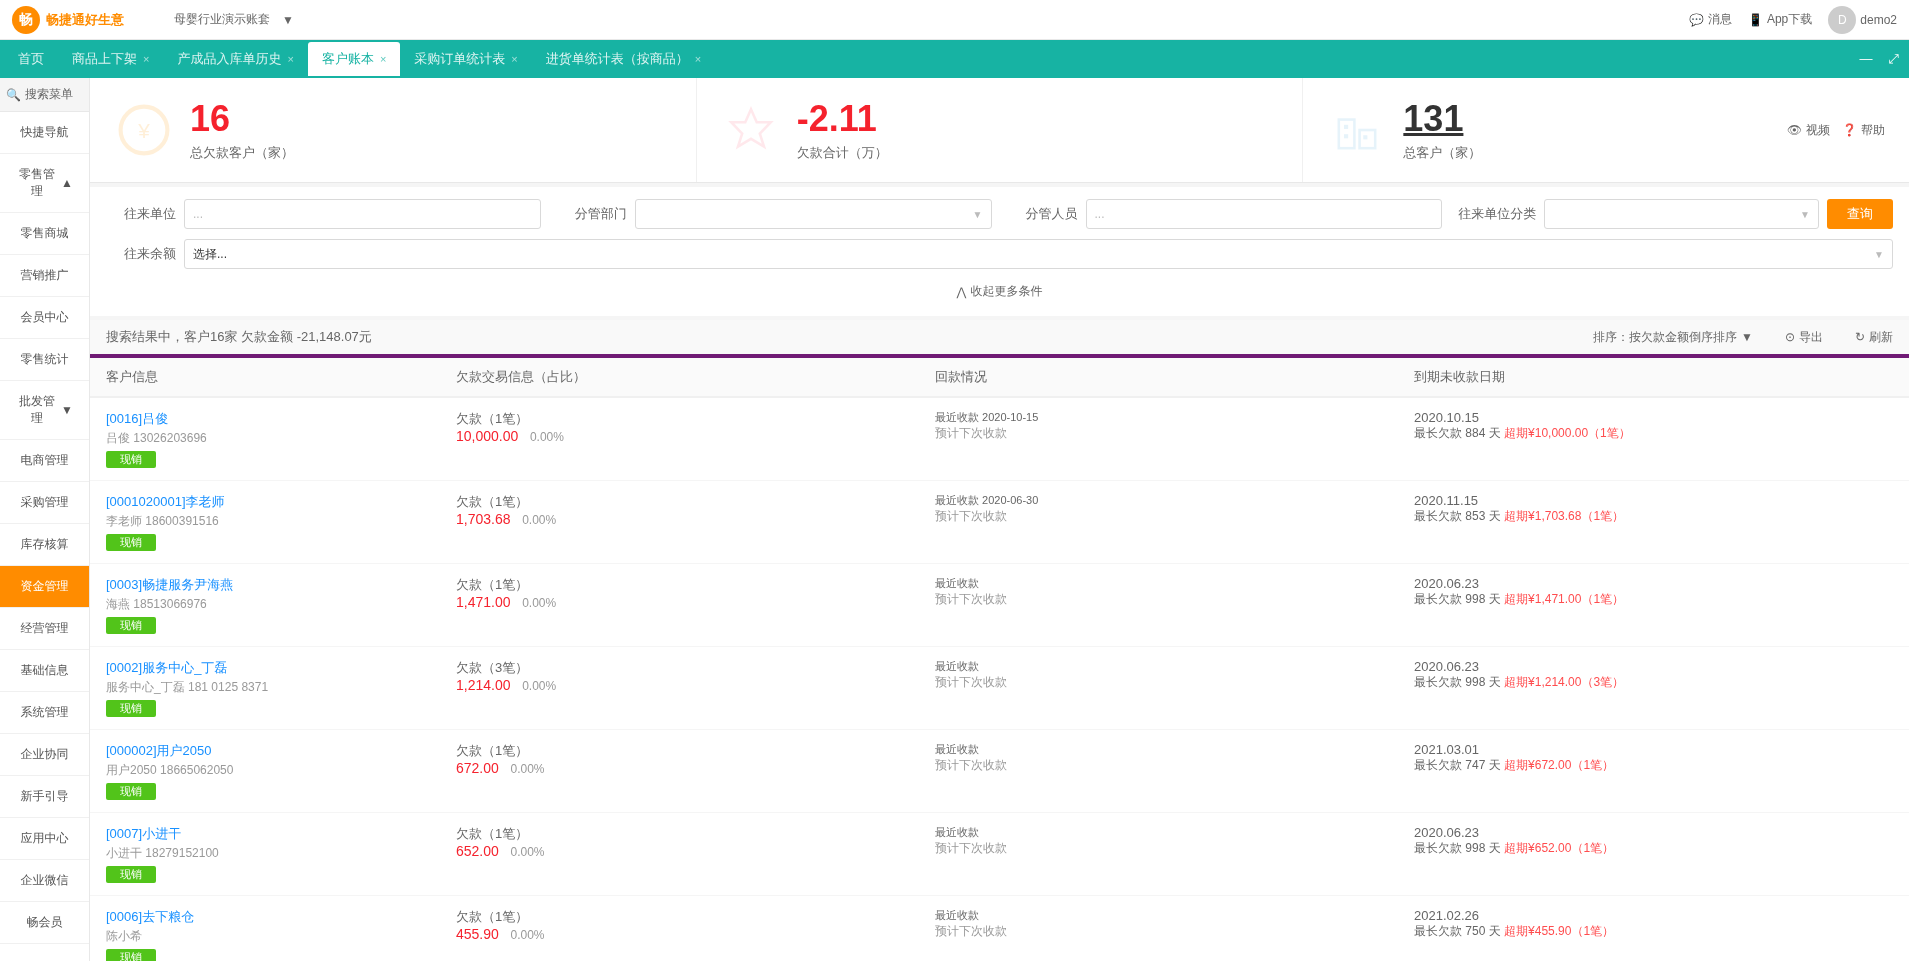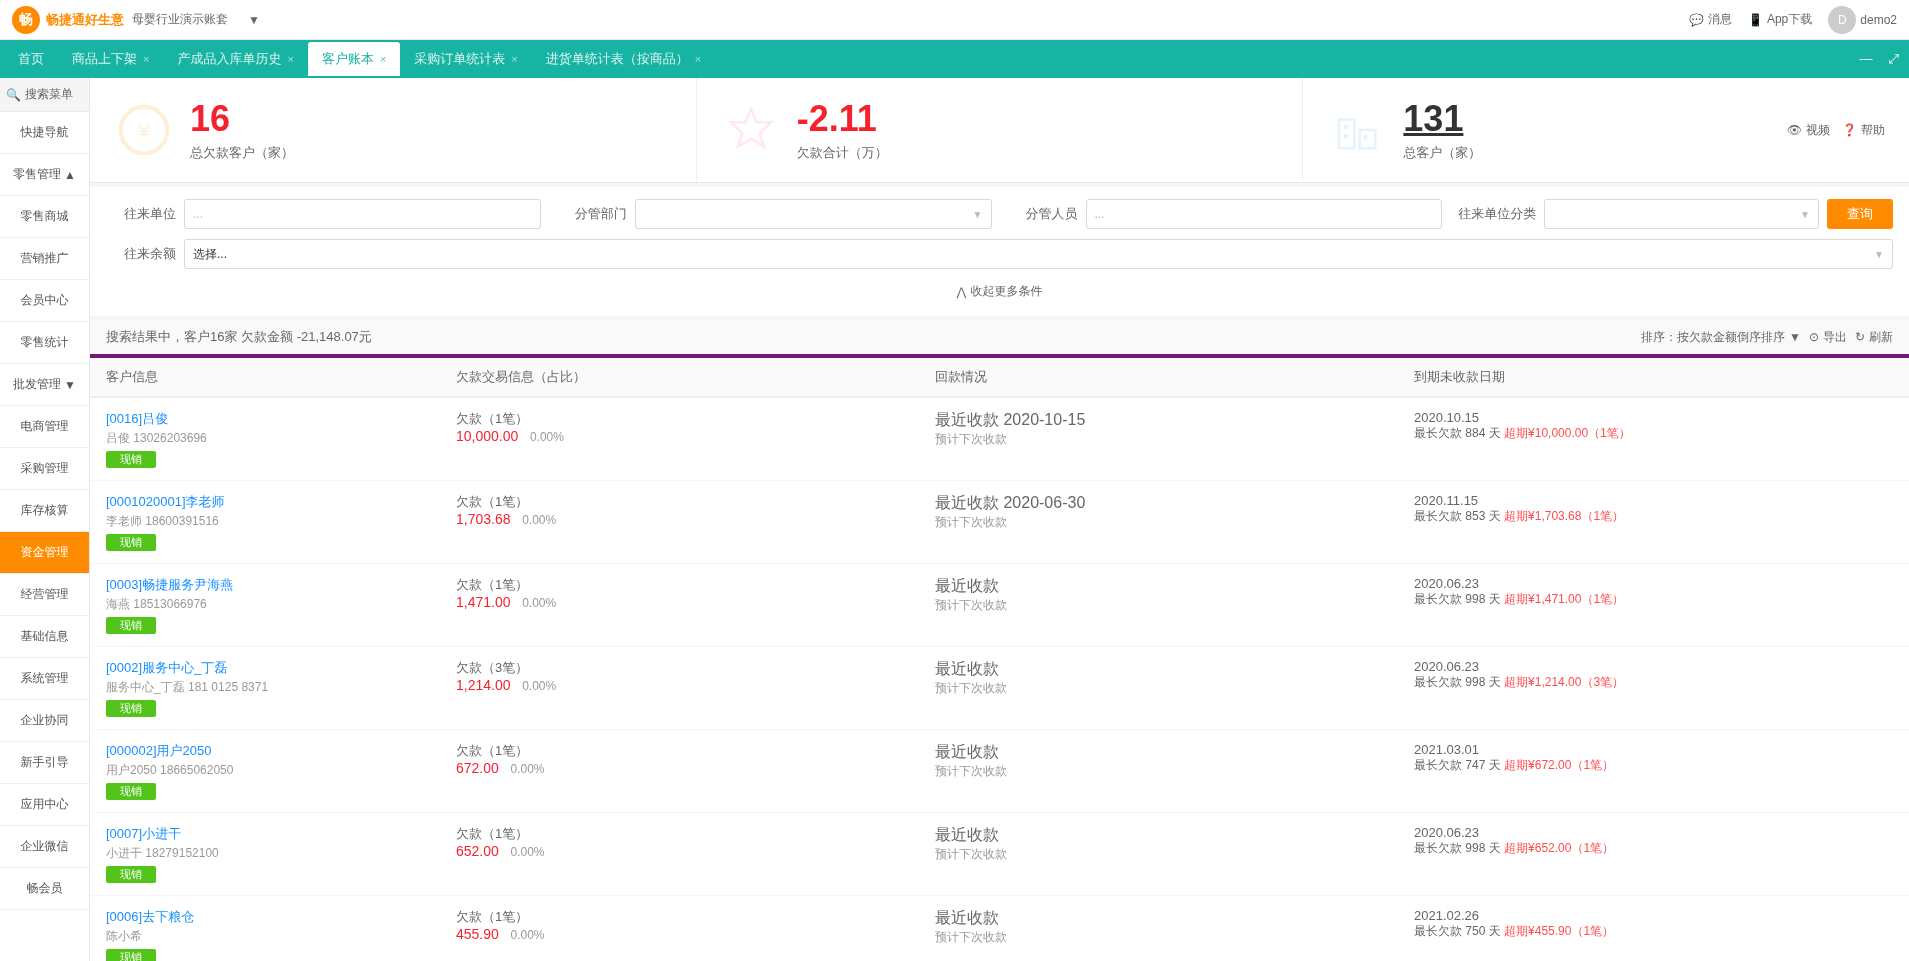--- a/index.html
+++ b/index.html
@@ -8,21 +8,21 @@
     
     .top-bar {
       display: flex; align-items: center; justify-content: space-between;
       background: #fff; height: 40px; padding: 0 12px;
       border-bottom: 1px solid #e8e8e8;
     }
     .top-bar-left { display: flex; align-items: center; gap: 8px; }
     .logo-area { display: flex; align-items: center; gap: 6px; }
     .logo-icon { width: 28px; height: 28px; background: #ff8c00; border-radius: 50%; display: flex; align-items: center; justify-content: center; color: white; font-size: 14px; font-weight: bold; }
     .logo-text { color: #ff8c00; font-size: 13px; font-weight: bold; }
-    .company-selector { display: flex; align-items: center; gap: 20px; color: #666; font-size: 12px; cursor: pointer; }
+    .company-selector { display: flex; align-items: center; gap: 12px; color: #666; font-size: 12px; cursor: pointer; margin-left: 42px; }
     .top-bar-right { display: flex; align-items: center; gap: 16px; }
     .top-right-item { display: flex; align-items: center; gap: 4px; color: #666; font-size: 12px; cursor: pointer; }
     .avatar { width: 28px; height: 28px; border-radius: 50%; background: #ccc; overflow: hidden; display: flex; align-items: center; justify-content: center; color: white; font-size: 12px; }
 
     
     .tab-bar {
       display: flex; align-items: center; background: #17b3a3; min-height: 38px;
       padding: 0 4px; overflow: hidden; text-align: center;
     }
     .tab-item {
@@ -35,21 +35,21 @@
     .tab-bar-actions { margin-left: auto; display: flex; gap: 4px; color: white; }
     .tab-action-btn { padding: 4px 6px; cursor: pointer; color: white; }
 
     
     .main-layout { display: flex; height: calc(961px - 40px - 38px); }
 
     
     .sidebar { width: 90px; background: #fff; border-right: 1px solid #e8e8e8; display: flex; flex-direction: column; overflow-y: auto; }
     .sidebar-search { padding: 8px 6px; background: #f5f5f5; display: flex; align-items: center; gap: 4px; cursor: pointer; font-size: 12px; color: #666; border-bottom: 1px solid #e8e8e8; }
     .sidebar-nav-item {
-      padding: 12px 8px; text-align: center; cursor: pointer; font-size: 12px; color: #555;
+      padding: 12px 16px; text-align: center; cursor: pointer; font-size: 12px; color: #555;
       border-bottom: 1px solid #f0f0f0;
     }
     .sidebar-nav-item.active { background: #ff8c00; color: white; }
     .sidebar-nav-item.has-arrow { display: flex; align-items: center; justify-content: center; gap: 3px; }
 
     
     .content-area { flex: 1; overflow-y: auto; background: #f5f5f5; }
 
     
     .stats-row {
@@ -94,21 +94,21 @@
     }
     .collapse-row { display: flex; justify-content: center; padding: 4px 0; }
     .collapse-btn { display: flex; align-items: center; gap: 4px; color: #666; font-size: 12px; cursor: pointer; }
 
     
     .result-summary {
       display: flex; align-items: center; justify-content: space-between;
       padding: 8px 16px; background: #f9f9f9; border-bottom: 4px solid #701a75;
       font-size: 13px; color: #666;
     }
-    .result-actions { display: flex; align-items: center; gap: 8px; font-size: 12px; }
+    .result-actions { display: flex; align-items: center; gap: 32px; font-size: 12px; }
     .result-action { display: flex; align-items: center; gap: 4px; cursor: pointer; color: #666; }
     .sort-select { display: flex; align-items: center; gap: 4px; color: #666; cursor: pointer; }
 
     
     .table-wrapper { background: #fff; }
     .table-header {
       display: grid; grid-template-columns: 350px 1fr 1fr 1fr;
       padding: 10px 16px; border-bottom: 2px solid #f0f0f0;
       font-size: 13px; font-weight: 500; color: #666;
       background: #fafafa;
@@ -117,21 +117,21 @@
       display: grid; grid-template-columns: 350px 1fr 1fr 1fr;
       padding: 12px 16px; border-bottom: 1px solid #f5f5f5;
       align-items: start;
     }
     .customer-name { color: #1890ff; cursor: pointer; font-size: 13px; }
     .customer-phone { color: #999; font-size: 12px; margin: 2px 0; }
     .customer-tag { display: inline-block; background: #52c41a; color: white; font-size: 11px; padding: 1px 14px; border-radius: 2px; margin-top: 2px; }
     .debt-count { font-size: 13px; color: #666; }
     .debt-amount { color: #f5222d; font-size: 14px; font-weight: 500; cursor: pointer; }
     .debt-percent { color: #999; font-size: 12px; margin-left: 8px; }
-    .repay-info { font-size: 16px; color: #666; }
+    .repay-info { font-size: 11px; color: #666; }
     .repay-date { font-size: 12px; color: #999; }
     .due-date { font-size: 13px; color: #666; }
     .overdue-info { font-size: 12px; color: #ff4d4f; cursor: pointer; }
     .overdue-days { color: #666; font-size: 12px; }
 
     
     ::-webkit-scrollbar { width: 6px; height: 6px; }
     ::-webkit-scrollbar-track { background: #f1f1f1; }
     ::-webkit-scrollbar-thumb { background: #ccc; border-radius: 3px; }
 

